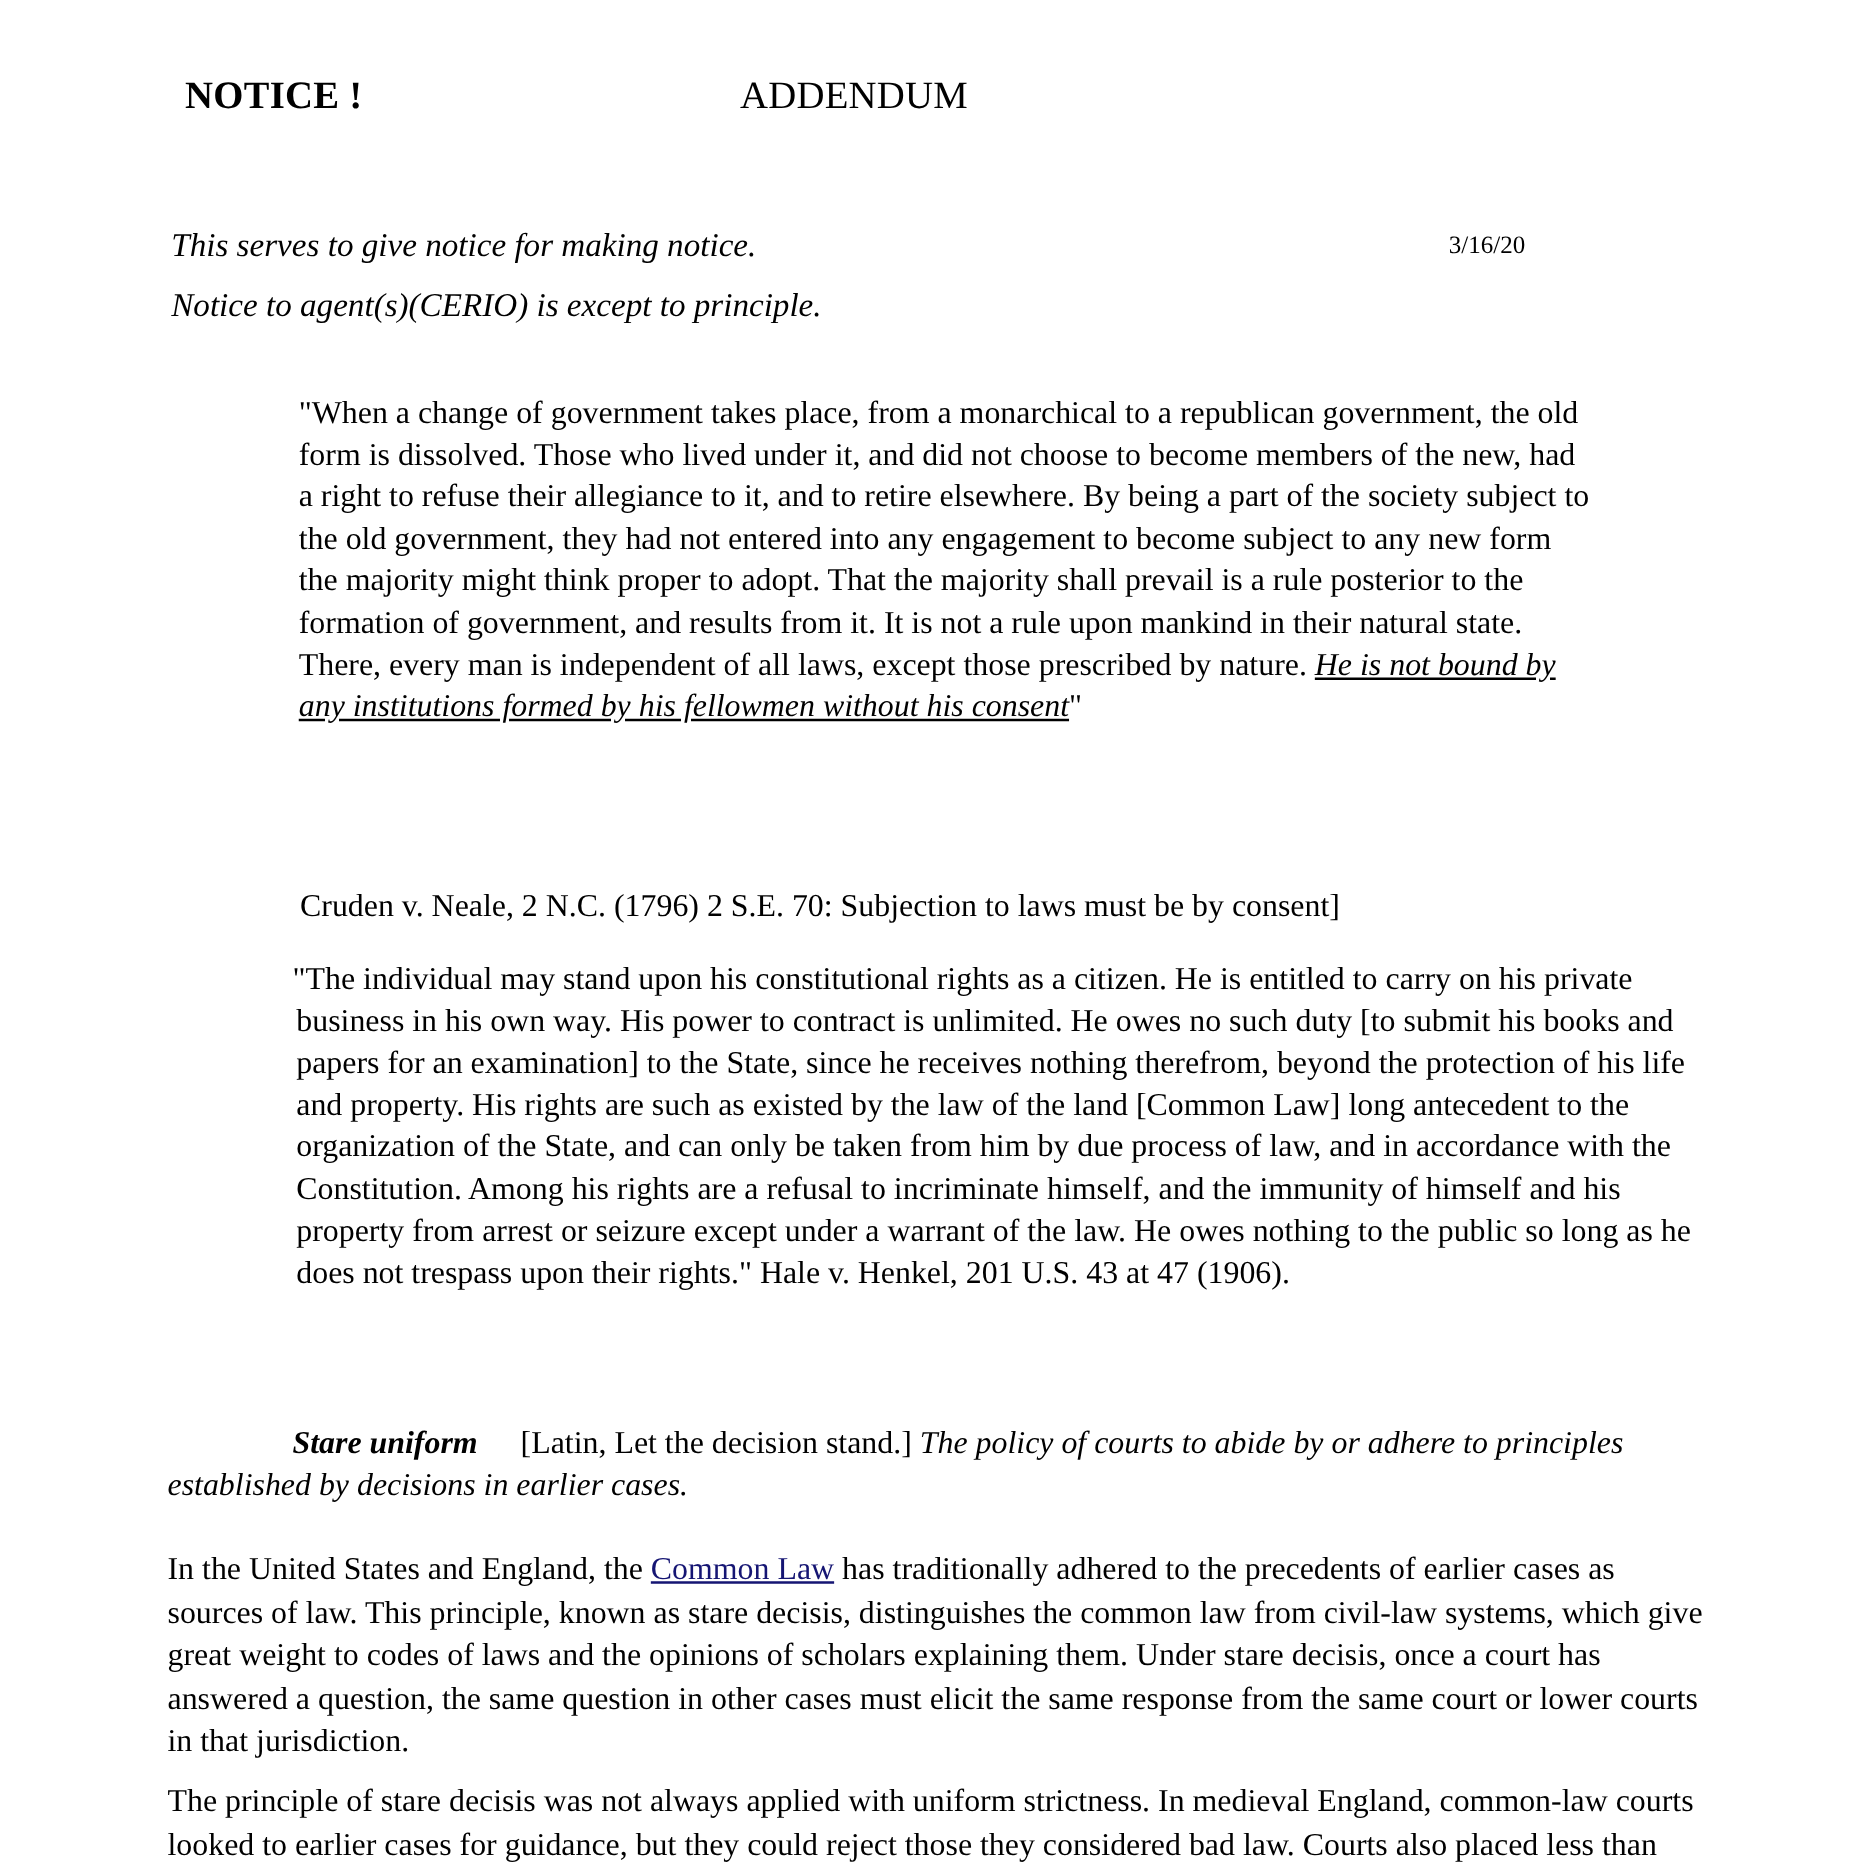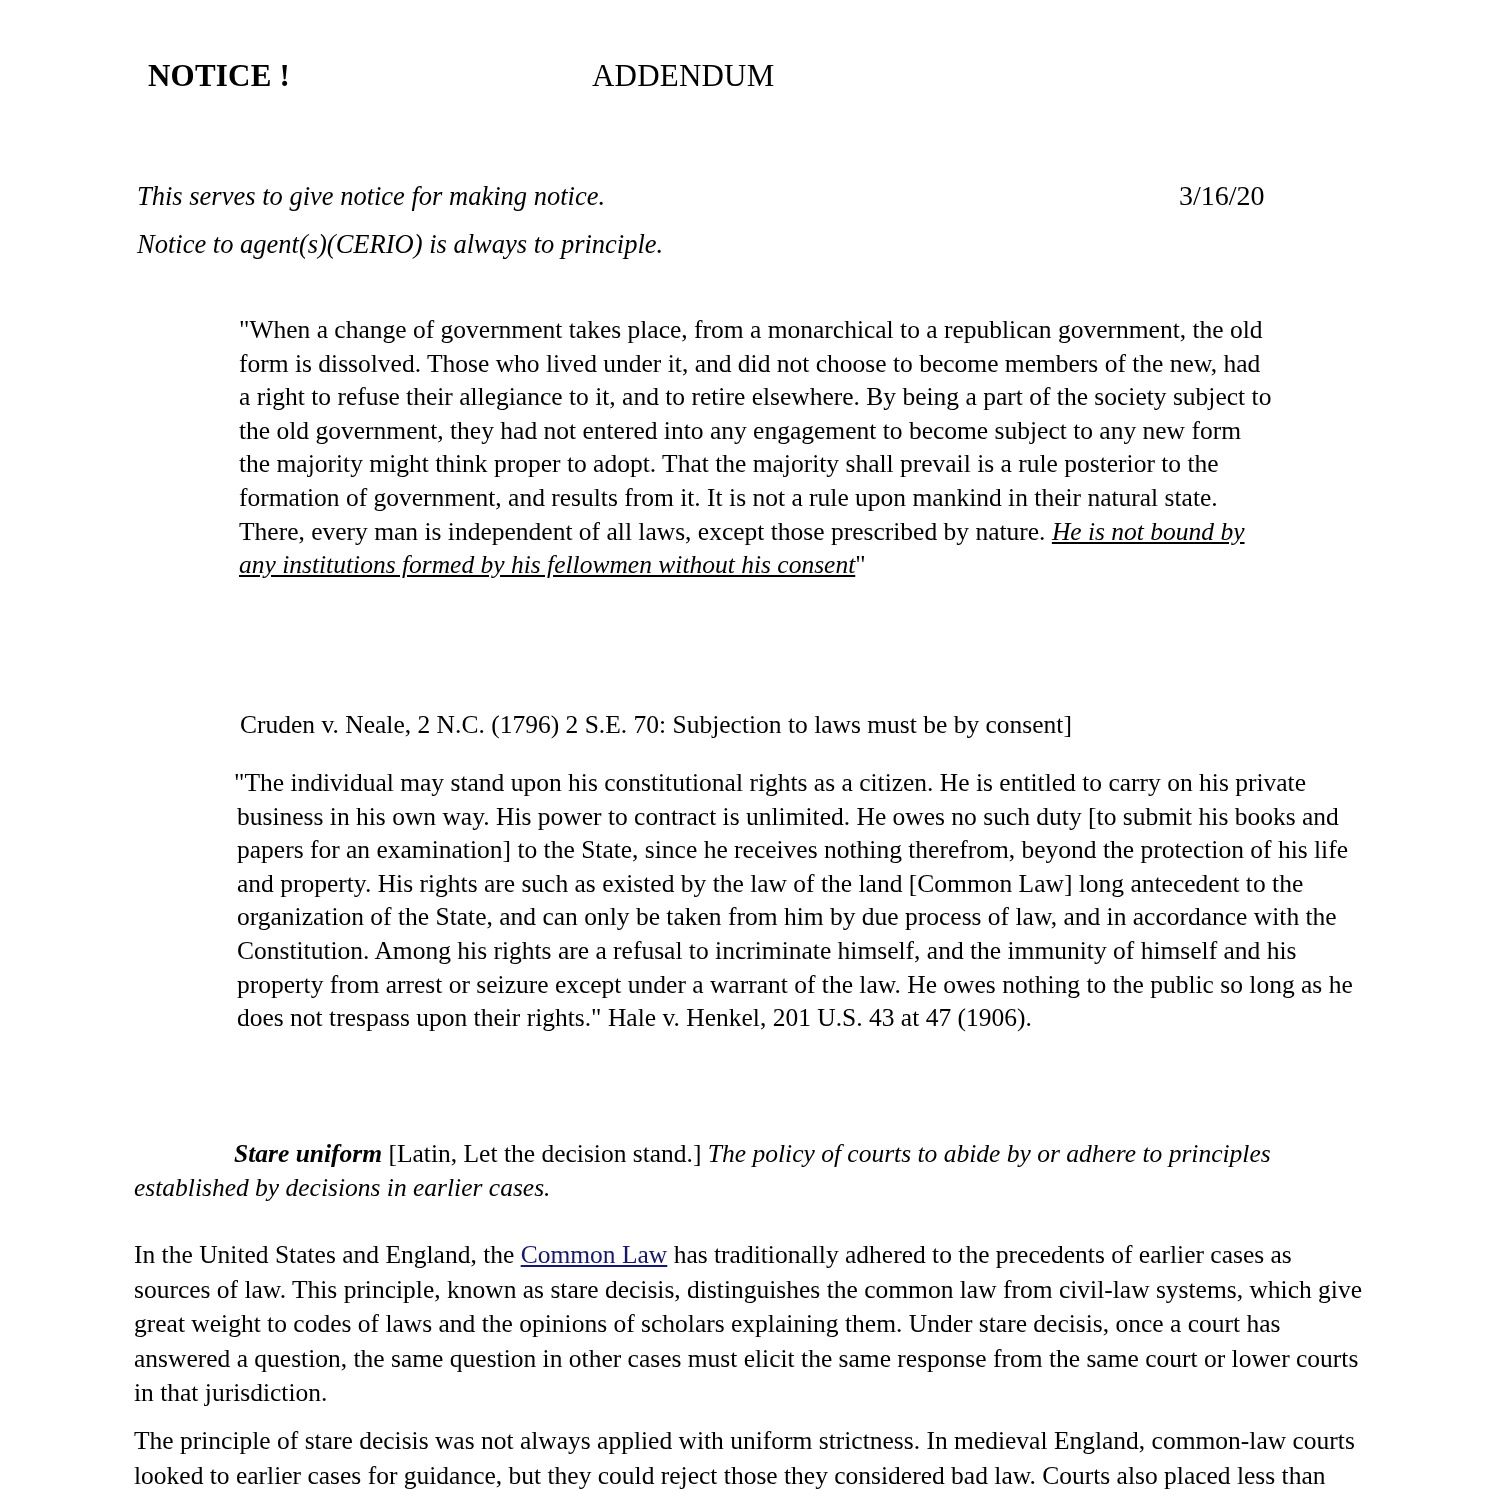--- a/index.html
+++ b/index.html
@@ -61,23 +61,22 @@
     font-style: italic;
     font-size: 26.5px;
     line-height: 48px;
     white-space: nowrap;
   }
   .notice-date {
     position: absolute;
     left: 1022px;
     top: 0;
     font-style: normal;
-    font-size: 28px;
+    font-size: 20px;
     line-height: 48px;
-    margin-left: 20px;
   }
 
   
   .quote-one {
     position: absolute;
     left: 239px;
     top: 313px;
     width: 1035px;
     font-size: 25.5px;
     line-height: 33.6px;
@@ -118,20 +117,21 @@
     line-height: 33.6px;
     font-style: italic;
   }
   .stare-block .lead-indent { display: inline-block; width: 100px; }
   .stare-block .term {
     font-weight: bold;
     font-style: italic;
   }
   .stare-block .plain {
     font-style: normal;
+    margin-left: 28px;
   }
 
   
   .body-para {
     position: absolute;
     left: 134px;
     width: 1235px;
     font-size: 25.5px;
     line-height: 34.5px;
   }
@@ -152,21 +152,21 @@
   <div class="header-row">
     <div class="title-notice">NOTICE !</div>
     <div class="title-addendum">ADDENDUM</div>
   </div>
 
   <div class="notice-block">
     <div class="notice-line">
       <span>This serves to give notice for making notice.</span>
       <span class="notice-date">3/16/20</span>
     </div>
-    <div class="notice-line">Notice to agent(s)(CERIO) is always to principle.</div>
+    <div class="notice-line">Notice to agent(s)(CERIO) is except to principle.</div>
   </div>
 
   <div class="quote-one">
     <span>"When a change of government takes place, from a monarchical to a republican government, the old form is dissolved. Those who lived under it, and did not choose to become members of the new, had a right to refuse their allegiance to it, and to retire elsewhere. By being a part of the society subject to the old government, they had not entered into any engagement to become subject to any new form the majority might think proper to adopt. That the majority shall prevail is a rule posterior to the formation of government, and results from it. It is not a rule upon mankind in their natural state. There, every man is independent of all laws, except those prescribed by nature. </span><span class="u-i">He is not bound by any institutions formed by his fellowmen without his consent</span><span>"</span>
   </div>
 
   <div class="citation-one">Cruden v. Neale, 2 N.C. (1796) 2 S.E. 70: Subjection to laws must be by consent]</div>
 
   <div class="quote-two">"The individual may stand upon his constitutional rights as a citizen. He is entitled to carry on his private business in his own way. His power to contract is unlimited. He owes no such duty [to submit his books and papers for an examination] to the State, since he receives nothing therefrom, beyond the protection of his life and property. His rights are such as existed by the law of the land [Common Law] long antecedent to the organization of the State, and can only be taken from him by due process of law, and in accordance with the Constitution. Among his rights are a refusal to incriminate himself, and the immunity of himself and his property from arrest or seizure except under a warrant of the law. He owes nothing to the public so long as he does not trespass upon their rights." Hale v. Henkel, 201 U.S. 43 at 47 (1906).</div>
 

